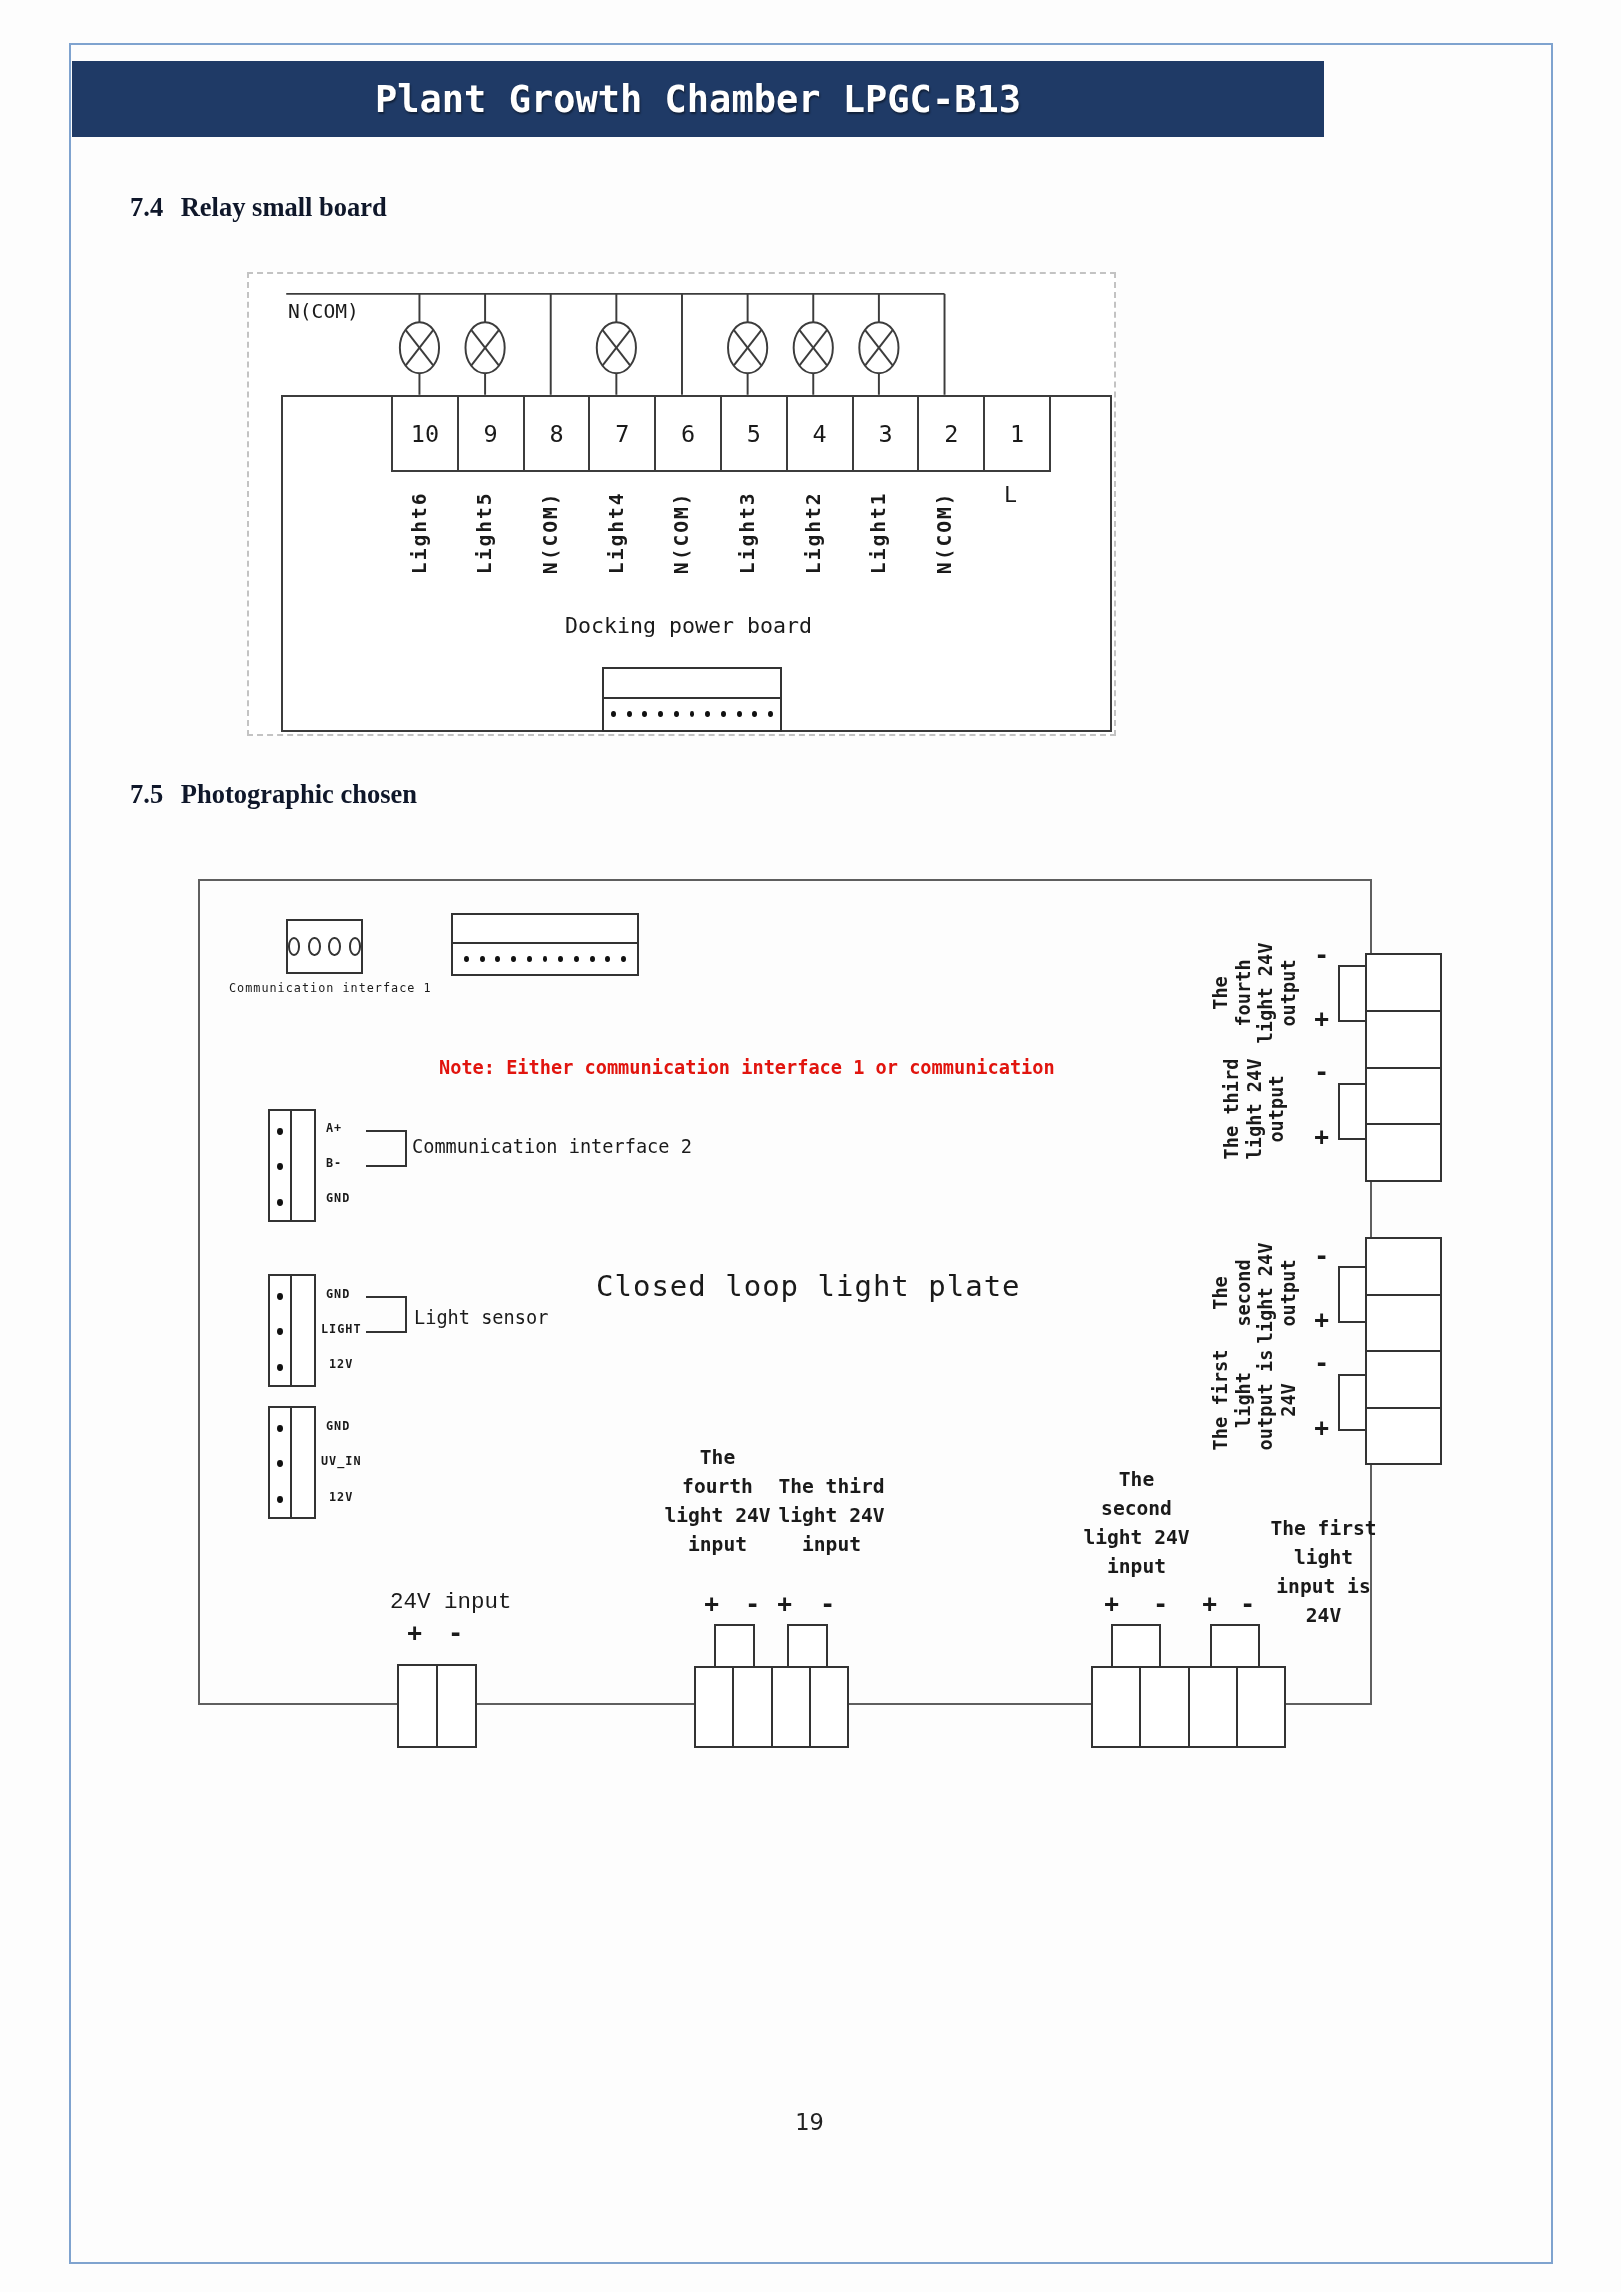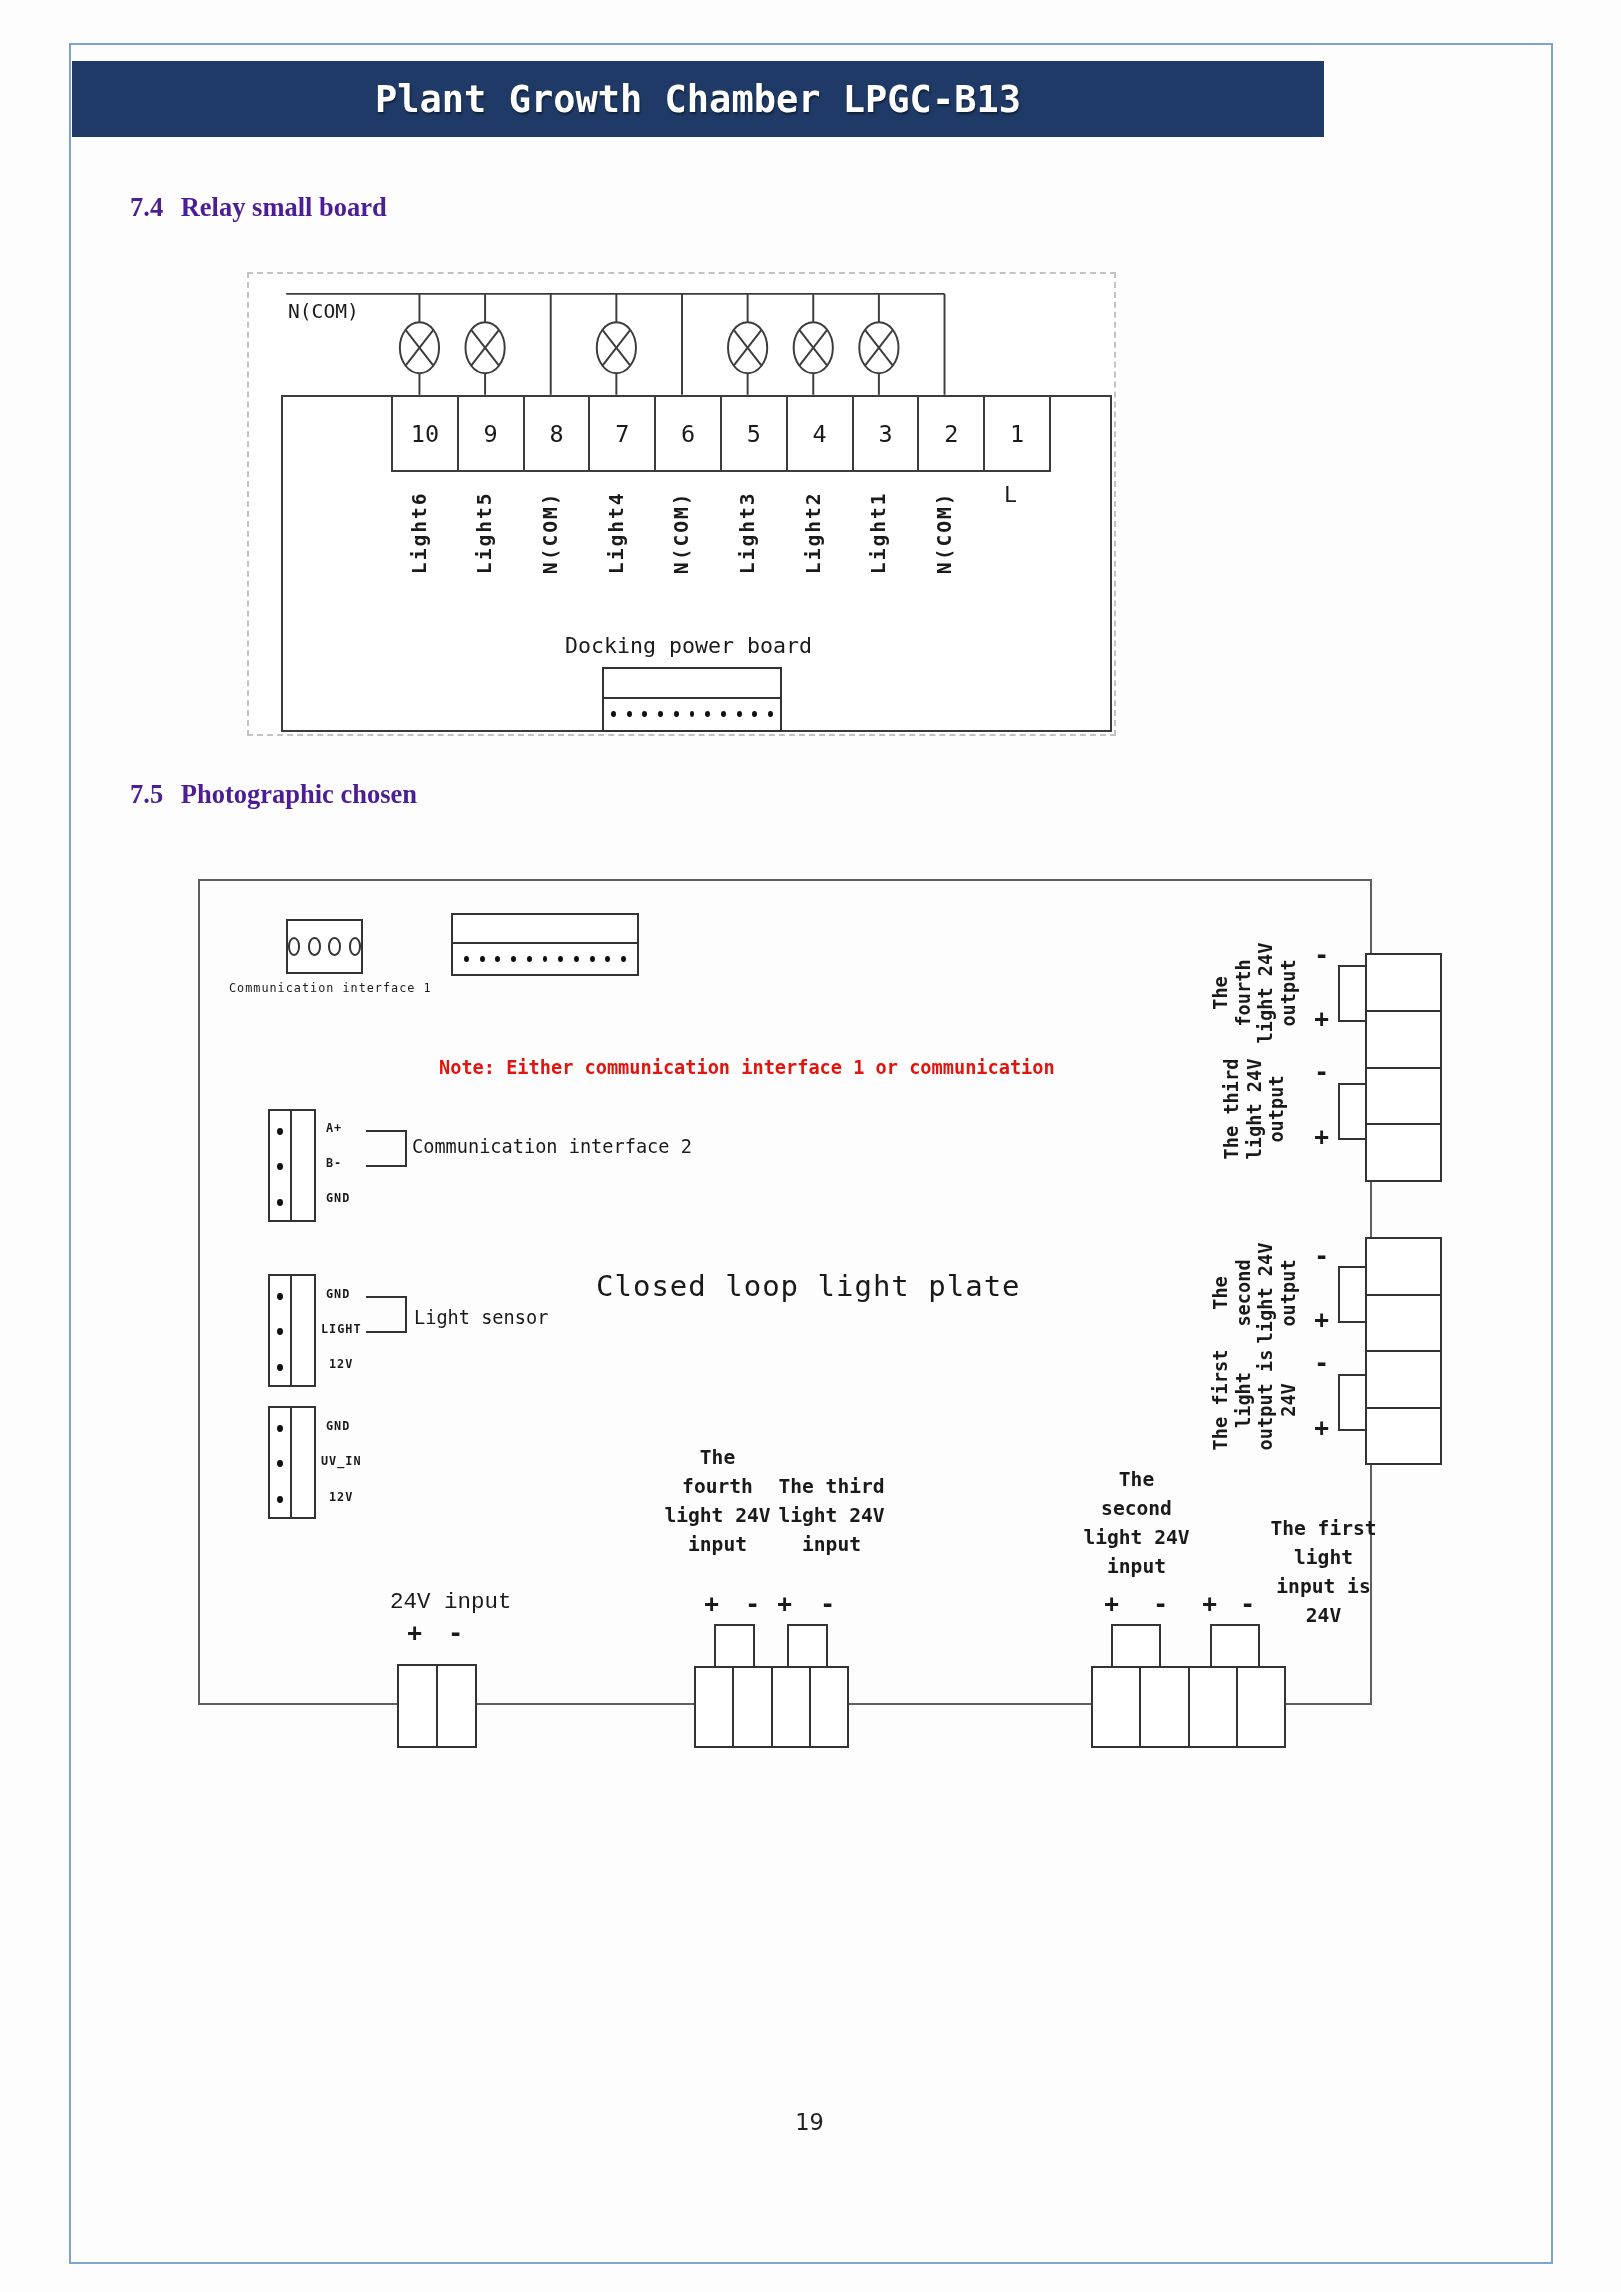--- a/index.html
+++ b/index.html
@@ -6,21 +6,21 @@
   body{
     width:1621px;height:2293px;position:relative;background:#fdfdfd;
     font-family:"DejaVu Sans Mono","Liberation Mono",monospace;color:#1a1a1a;
   }
   .abs{position:absolute;}
   .serif{font-family:"Liberation Serif","DejaVu Serif",serif;}
   .mono{font-family:"DejaVu Sans Mono","Liberation Mono",monospace;}
   .frame{border:2.9px solid #7fa3cf;}
   .hdr{background:#1f3a66;display:flex;align-items:center;justify-content:center;}
   .hdr span{color:#fff;font-size:37px;font-weight:bold;text-shadow:1px 2px 2px rgba(0,0,0,.45);}
-  .sechead{display:flex;align-items:baseline;color:#4c1d95;font-weight:bold;font-size:26.5px;}
+  .sechead{display:flex;align-items:baseline;color:#0f172a;font-weight:bold;font-size:26.5px;}
   .sechead .num{margin-right:17.6px;}
   
   #d1{border:2px dashed #c3c3c3;background:#fff;}
   .board1{border:2px solid #3c3c3c;}
   .strip{display:flex;border:2px solid #3c3c3c;background:#fff;}
   .cell{flex:1;border-right:2px solid #3c3c3c;display:flex;align-items:center;justify-content:center;font-size:23.5px;}
   .cell:last-child{border-right:none;}
   .vlab{transform:rotate(-90deg);text-align:center;font-size:19.6px;font-weight:bold;letter-spacing:2px;line-height:23.5px;white-space:nowrap;}
   .dotrow{display:flex;align-items:center;justify-content:center;gap:10.8px;}
   .dot{width:4.9px;height:5.9px;border-radius:50%;background:#111;}
@@ -138,21 +138,21 @@
   <div class="abs vlab" style="left:181px;top:247px;width:110px;height:23.5px;">Light5</div>
   <div class="abs vlab" style="left:247px;top:247px;width:110px;height:23.5px;">N(COM)</div>
   <div class="abs vlab" style="left:313px;top:247px;width:110px;height:23.5px;">Light4</div>
   <div class="abs vlab" style="left:378px;top:247px;width:110px;height:23.5px;">N(COM)</div>
   <div class="abs vlab" style="left:444px;top:247px;width:110px;height:23.5px;">Light3</div>
   <div class="abs vlab" style="left:510px;top:247px;width:110px;height:23.5px;">Light2</div>
   <div class="abs vlab" style="left:575px;top:247px;width:110px;height:23.5px;">Light1</div>
   <div class="abs vlab" style="left:641px;top:247px;width:110px;height:23.5px;">N(COM)</div>
   <div class="abs" style="left:730px;top:208px;width:63px;text-align:center;font-size:21.6px;">L</div>
 
-  <div class="abs" style="left:263px;top:359px;width:353px;text-align:center;font-size:21.6px;">Docking power board</div>
+  <div class="abs" style="left:263px;top:339px;width:353px;text-align:center;font-size:21.6px;">Docking power board</div>
   <div class="abs cbox" style="left:353px;top:393px;width:176px;height:61px;">
     <div style="height:28px;border-bottom:2px solid #333;"></div>
     <div class="dotrow" style="height:30px;">
       <span class="dot"></span>
         <span class="dot"></span>
         <span class="dot"></span>
         <span class="dot"></span>
         <span class="dot"></span>
         <span class="dot"></span>
         <span class="dot"></span>

